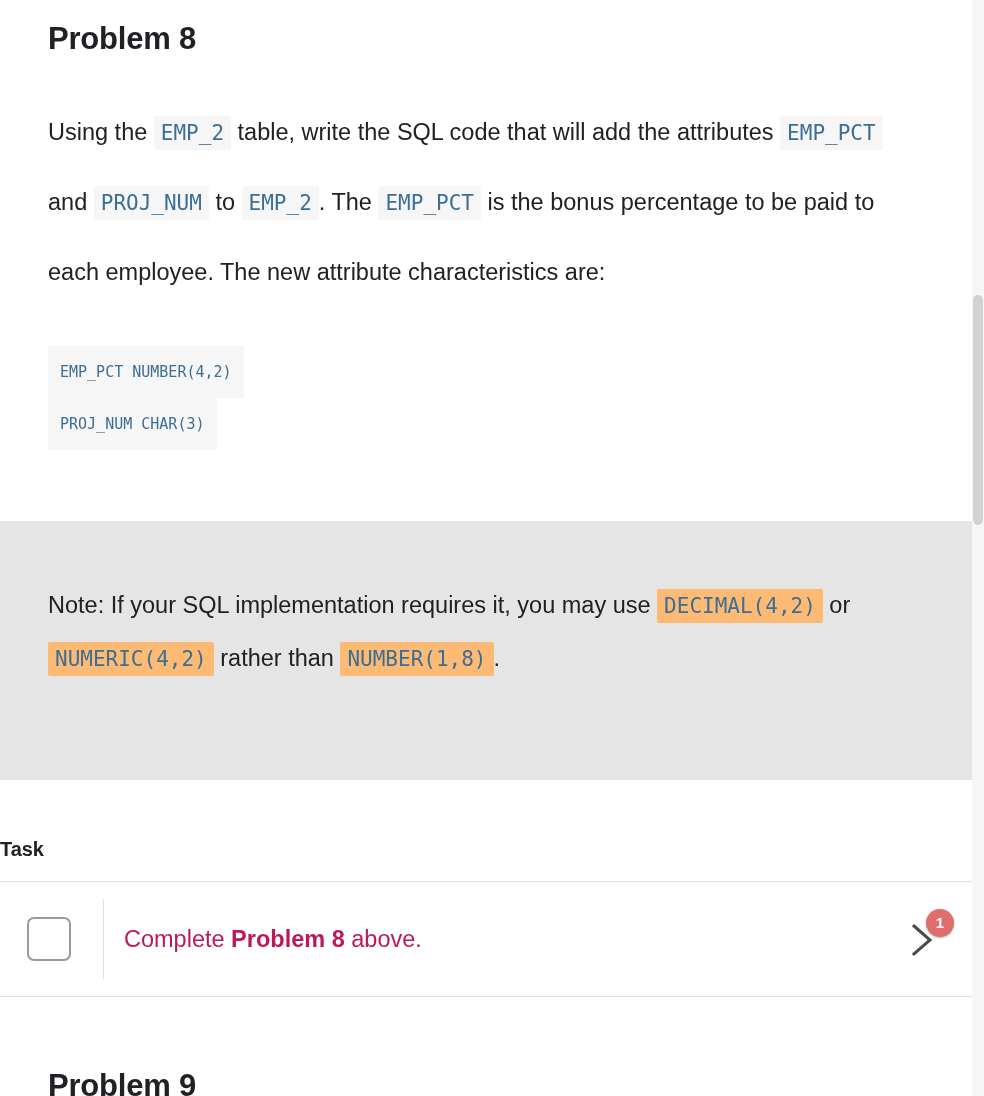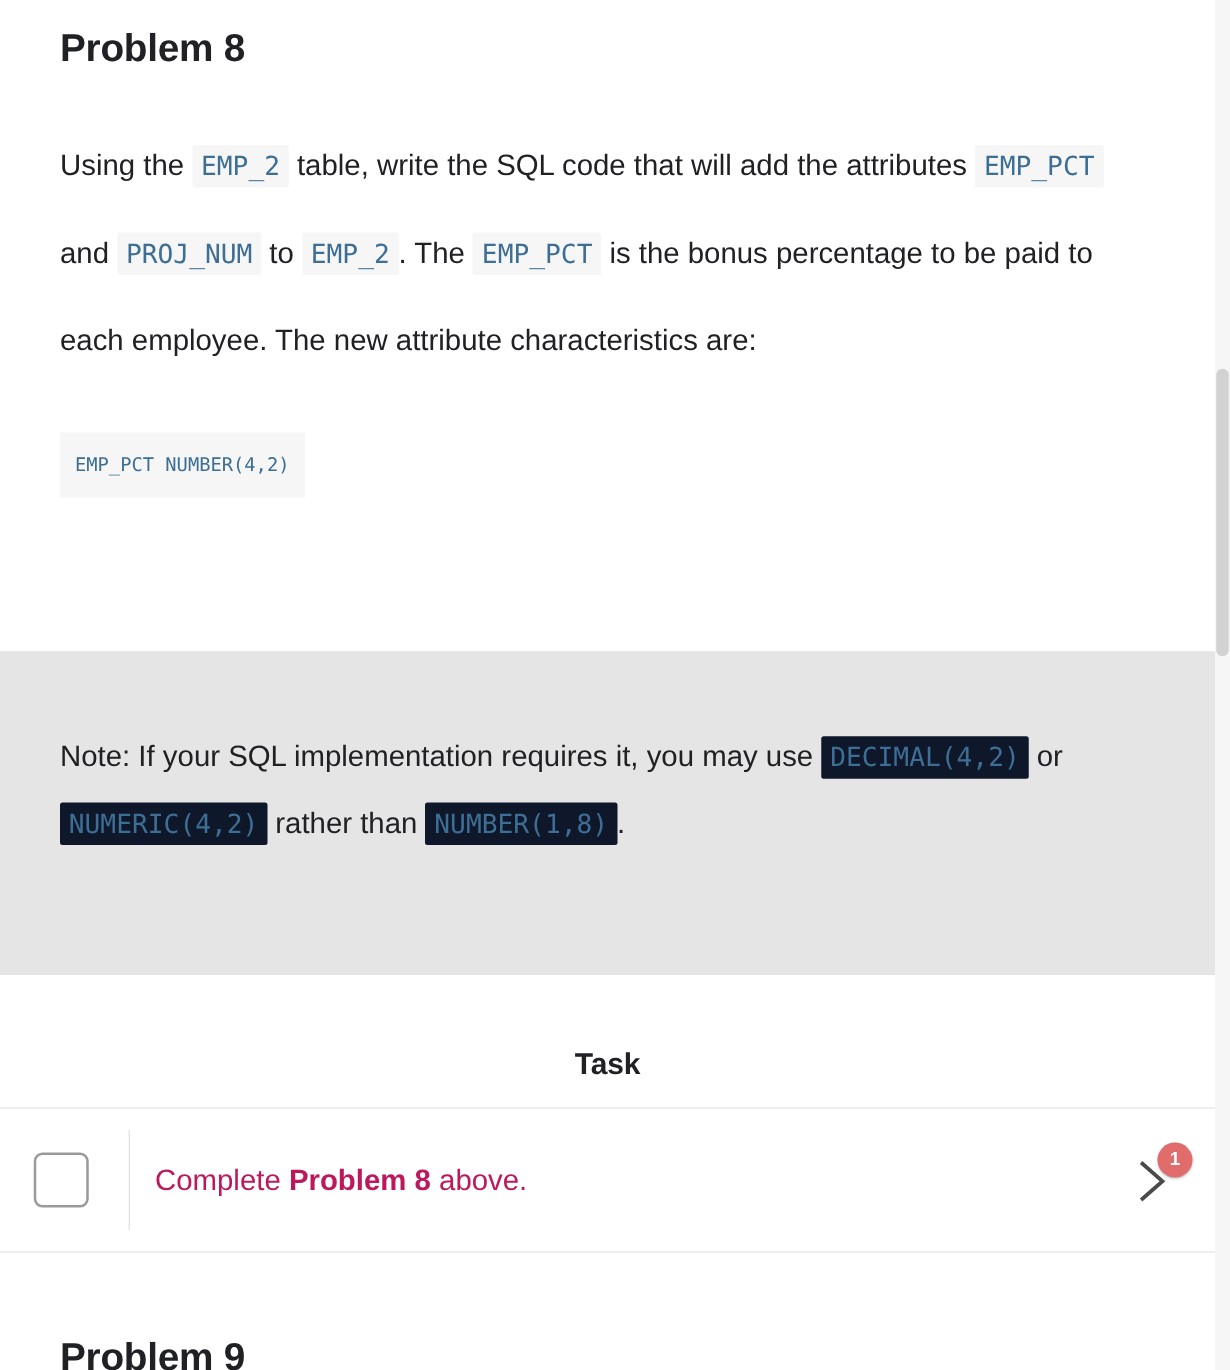--- a/index.html
+++ b/index.html
@@ -96,33 +96,32 @@
   }
   .note-text {
     font-size: 23.5px;
     line-height: 52px;
     color: #202124;
     margin: 0;
     padding-top: 58px;
     max-width: 860px;
   }
   .note-text code.chip {
-    background: #0f172a;
+    background: #fdba74;
   }
 
   
   .task-section {
     position: absolute;
     left: 0;
     top: 780px;
     width: 972px;
   }
   .task-heading {
-    text-align: center;
-    font-size: 24px;
+    font-size: 20px;
     font-weight: bold;
     color: #202124;
     padding-top: 58px;
     letter-spacing: -0.1px;
   }
   .task-rule {
     height: 1px;
     background: #e0e0e0;
     margin-top: 20px;
     width: 972px;
@@ -240,20 +239,21 @@
   <div class="content">
 
     <h1 class="problem-title">Problem 8</h1>
 
     <p class="body-text">
       <span>Using the </span><code class="chip">EMP_2</code><span> table, write the SQL code that will add the attributes </span><code class="chip">EMP_PCT</code><span> and </span><code class="chip">PROJ_NUM</code><span> to </span><code class="chip">EMP_2</code><span>. The </span><code class="chip">EMP_PCT</code><span> is the bonus percentage to be paid to each employee. The new attribute characteristics are:</span>
     </p>
 
     <div class="code-block">
       <span class="code-line">EMP_PCT NUMBER(4,2)</span>
+      <span class="code-line">PROJ_NUM CHAR(3)</span>
     </div>
 
   </div>
 
   <div class="note-band">
     <div class="note-inner">
       <p class="note-text">
         <span>Note: If your SQL implementation requires it, you may use </span><code class="chip">DECIMAL(4,2)</code><span> or </span><code class="chip">NUMERIC(4,2)</code><span> rather than </span><code class="chip">NUMBER(1,8)</code><span>.</span>
       </p>
     </div>

